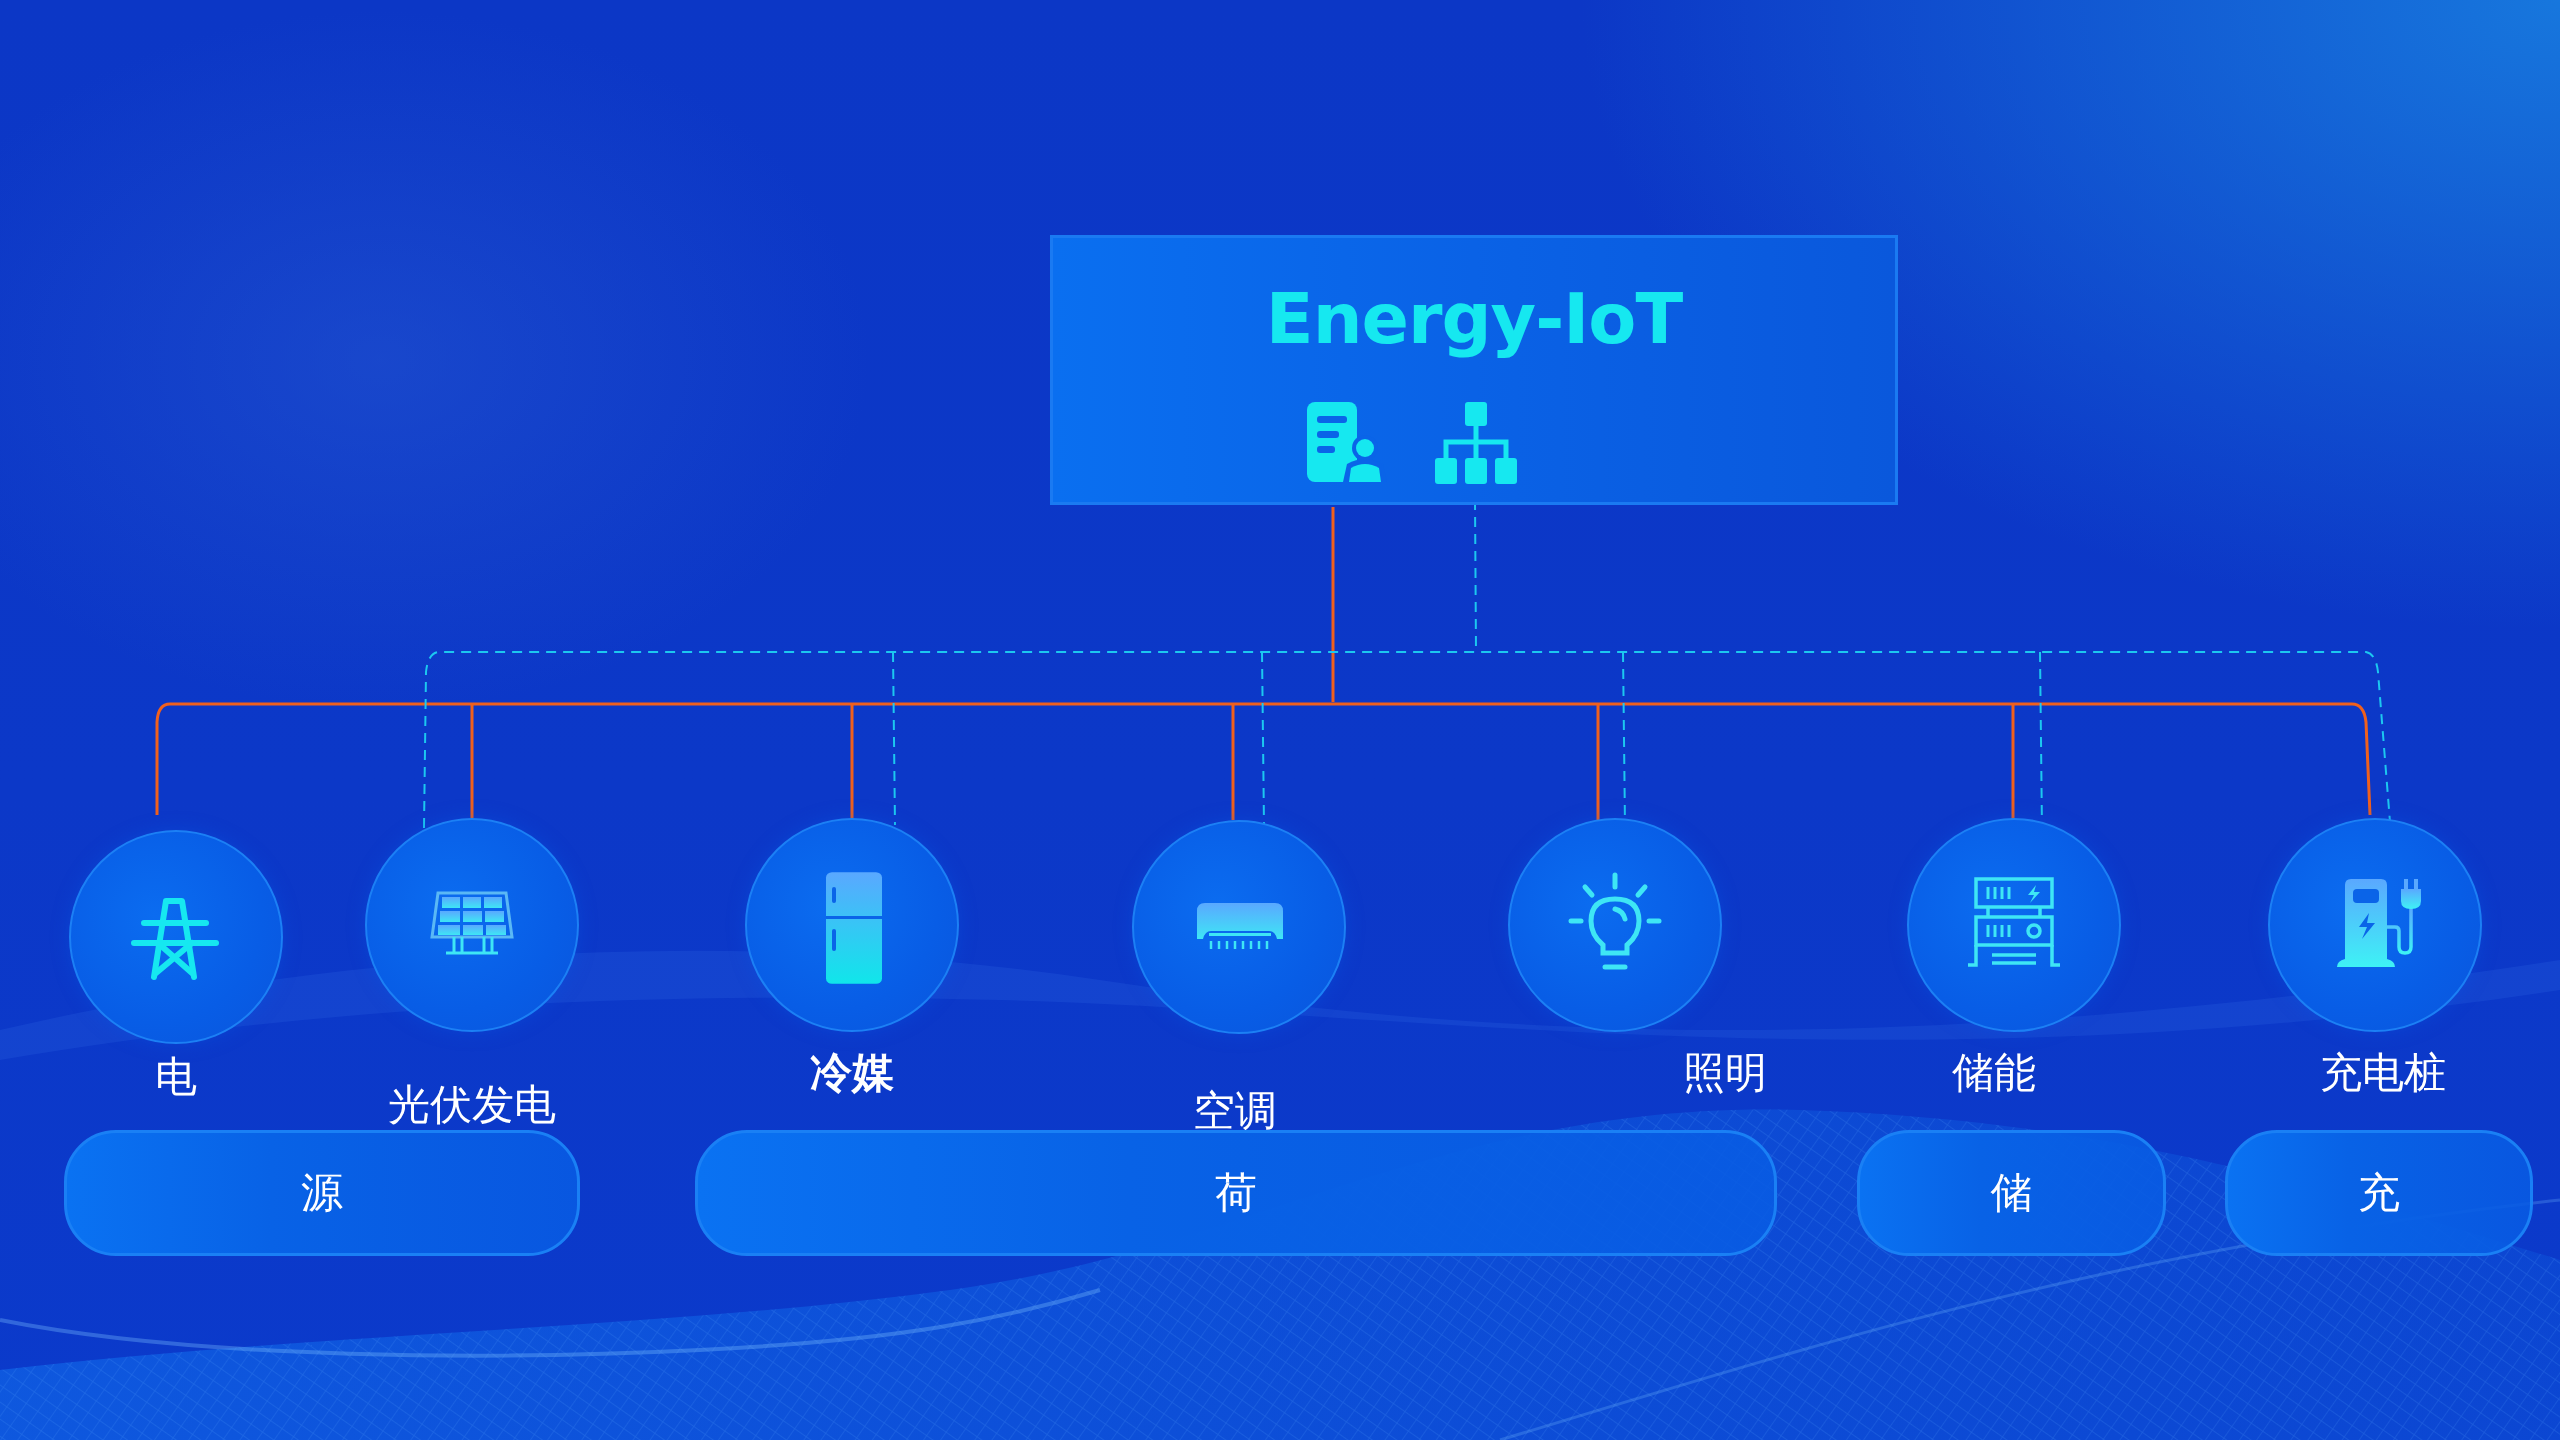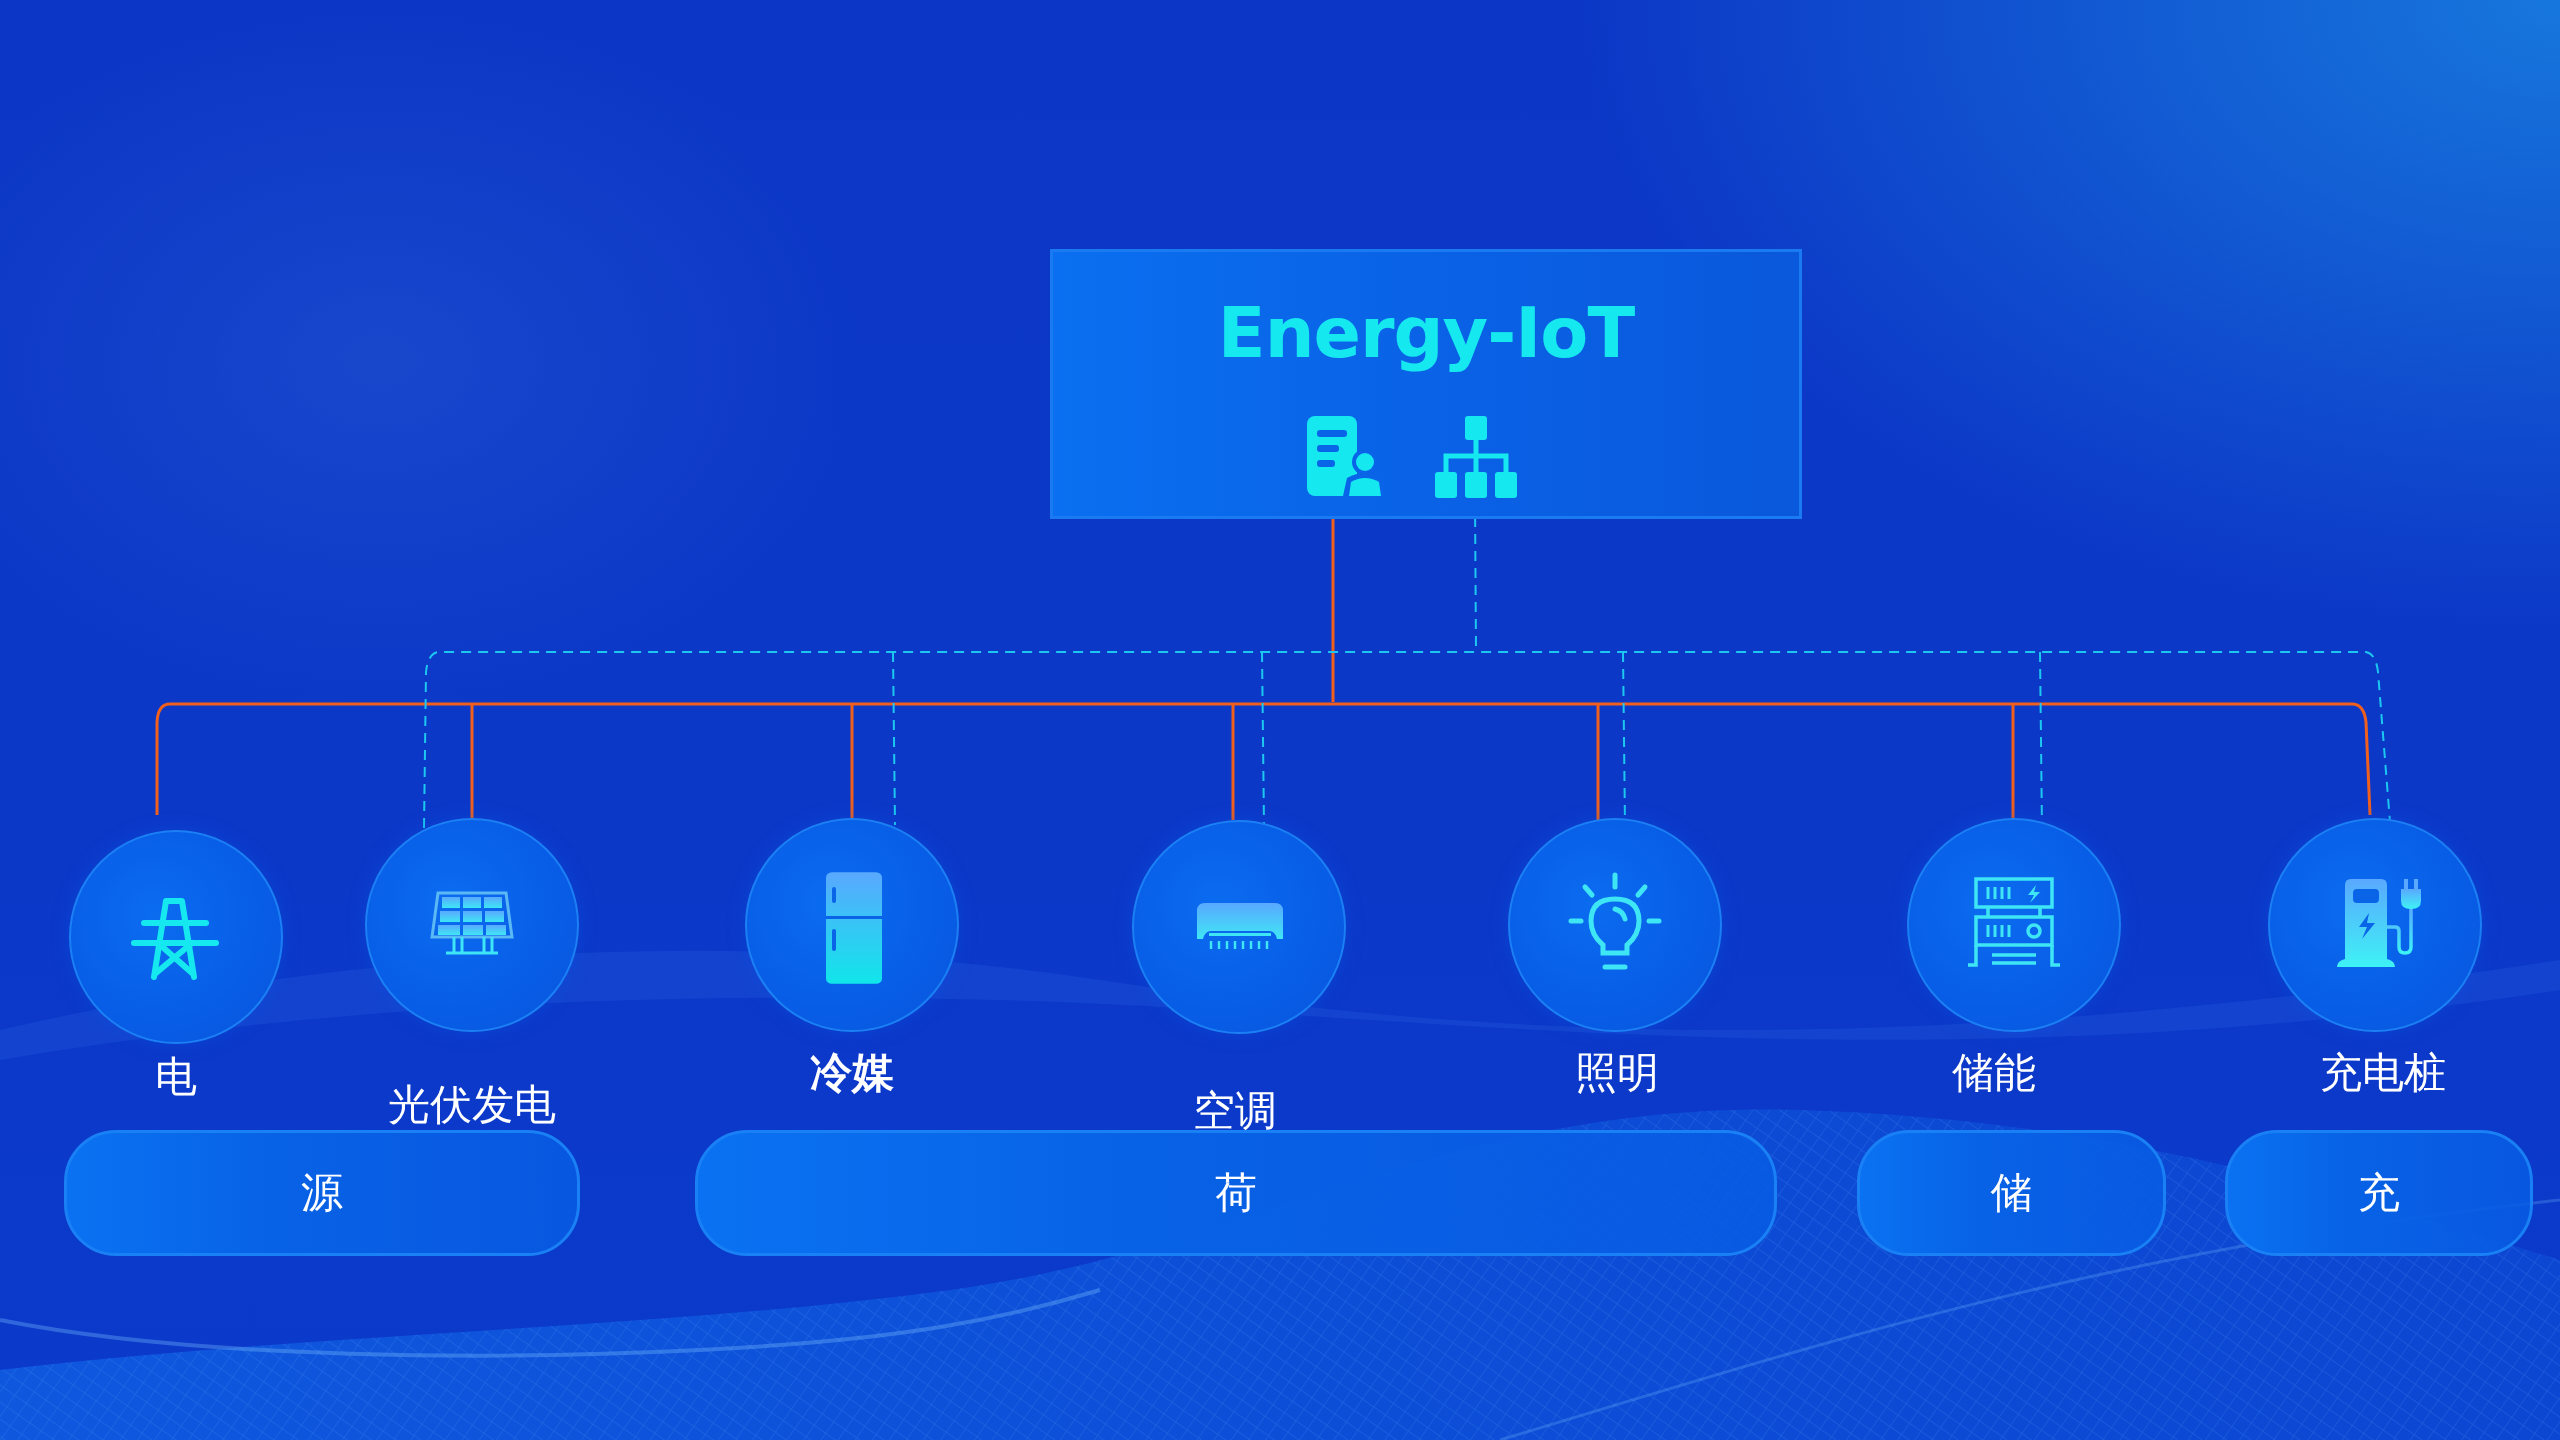--- a/index.html
+++ b/index.html
@@ -7,21 +7,21 @@
     width:2560px; height:1440px; overflow:hidden; position:relative;
     font-family: "DejaVu Sans", "Liberation Sans", sans-serif;
     background:
       radial-gradient(ellipse 700px 500px at 380px 360px, rgba(40,90,210,0.45), rgba(40,90,210,0) 70%),
       radial-gradient(ellipse 1400px 900px at 2560px 0px, rgba(25,130,225,0.85), rgba(25,130,225,0) 70%),
       linear-gradient(180deg, #0c37c6 0%, #0c38c8 55%, #0b3acb 100%);
   }
   .bg-svg { position:absolute; left:0; top:0; width:2560px; height:1440px; pointer-events:none; }
 
   .hub {
-    position:absolute; left:1050px; top:249px; width:752px; height:270px;
+    position:absolute; left:1050px; top:235px; width:848px; height:270px;
     background: linear-gradient(90deg, #0a6ff0 0%, #0a62e6 50%, #0a58dc 100%);
     border:3px solid #1a7af2; box-sizing:border-box;
   }
   .hub-title {
     position:absolute; left:0; right:0; top:40px; text-align:center;
     font-family:"DejaVu Sans", sans-serif; font-weight:bold; font-size:70px; letter-spacing:-1px;
     color:#16e8f0;
   }
   .hub-icon { position:absolute; top:160px; width:90px; height:90px; }
   .hub-icon svg { width:100%; height:100%; }
@@ -195,21 +195,21 @@
       <line x1="30" y1="22" x2="37" y2="30"></line>
       <line x1="90" y1="22" x2="83" y2="30"></line>
       <line x1="16" y1="56" x2="26" y2="56"></line>
       <line x1="94" y1="56" x2="104" y2="56"></line>
       <path d="M48 88 V80 Q36 70 36 56 Q36 34 60 34 Q84 34 84 56 Q84 70 72 80 V88 Z"></path>
       <path d="M60 44 Q68 46 70 54"></path>
       <line x1="50" y1="102" x2="70" y2="102"></line>
     </g>
   </svg>
 </div>
-<div class="node-label" style="left:1467px; top:1048px;">照明</div>
+<div class="node-label" style="left:1467px; top:1048px;text-align:right;">照明</div>
 
 <div class="node" style="left:1907px; top:818px;">
   <svg viewBox="0 0 120 120">
     <g stroke="#3ee6f5" stroke-width="3.5" fill="none">
       <rect x="22" y="14" width="76" height="28"></rect>
       <rect x="22" y="52" width="76" height="28"></rect>
       <line x1="34" y1="42" x2="34" y2="52"></line>
         <line x1="86" y1="42" x2="86" y2="52"></line>
       <path d="M22 80 V100 H14 M98 80 V100 H106"></path>
       <line x1="38" y1="90" x2="82" y2="90"></line>

